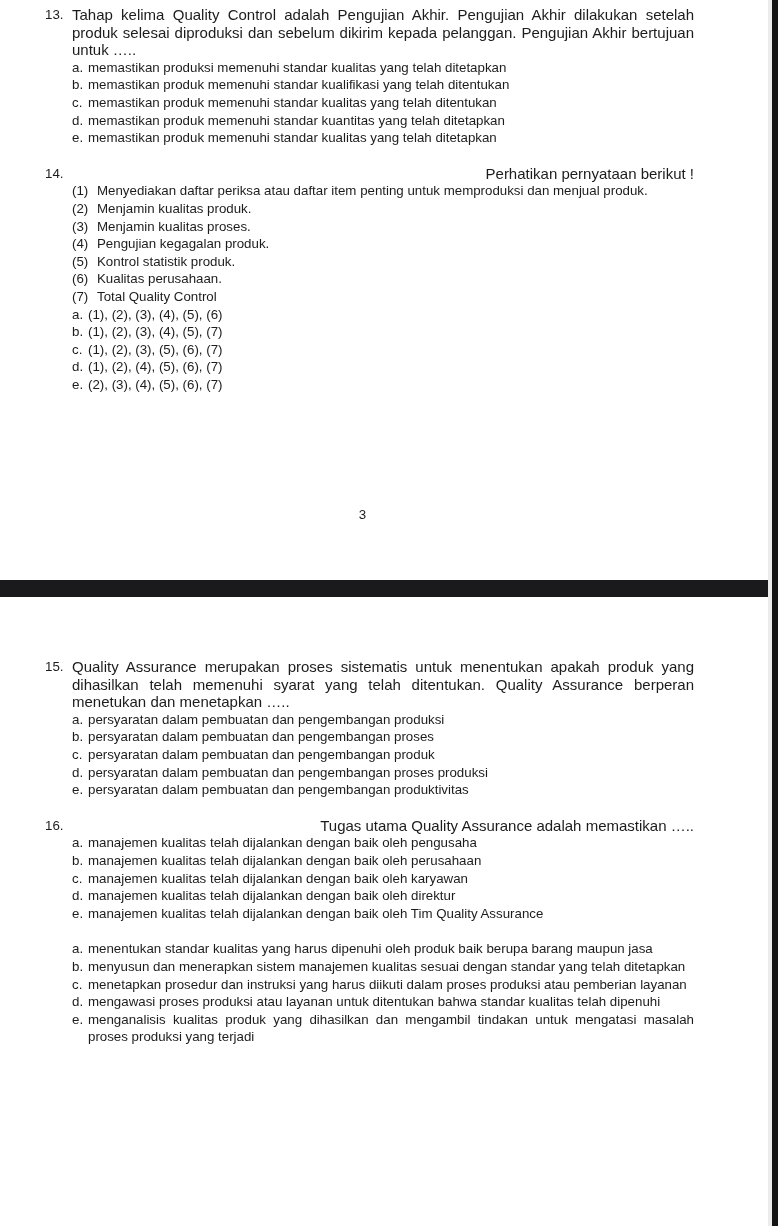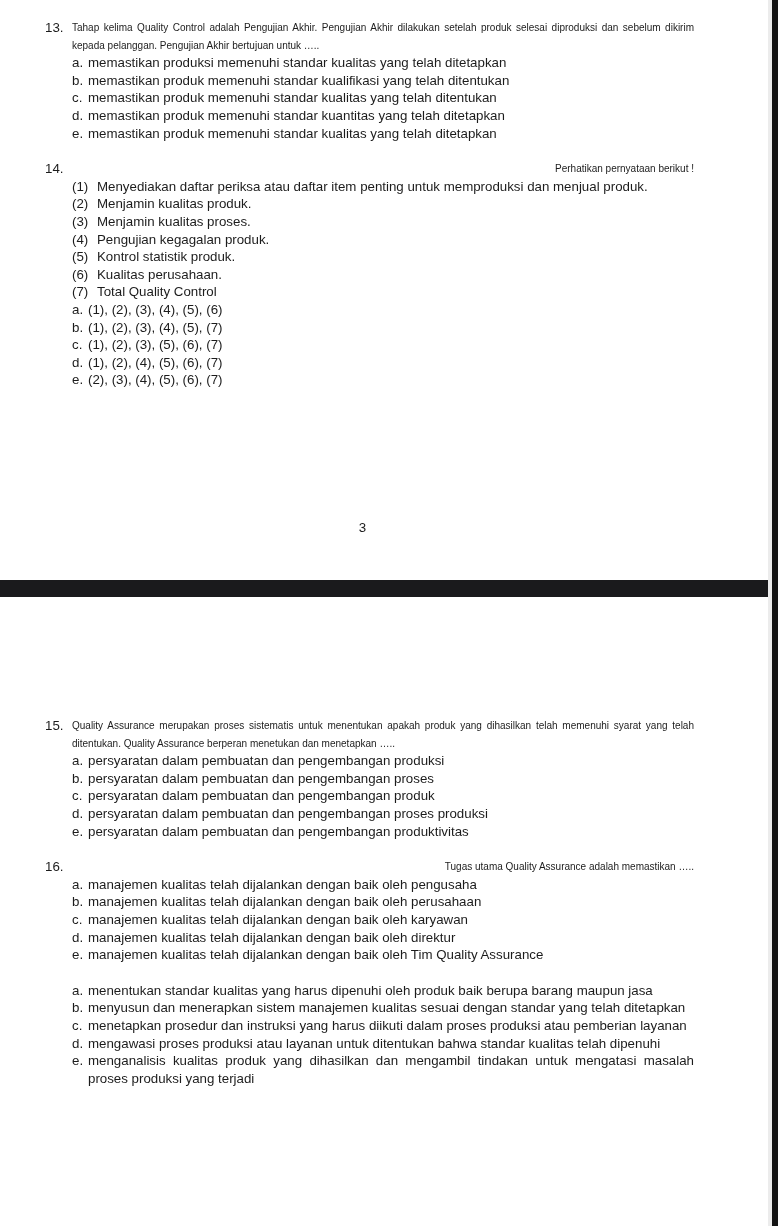--- a/index.html
+++ b/index.html
@@ -53,43 +53,42 @@
   }
 
   
   .page {
     position: absolute;
     left: 0;
     width: 772px;
     box-sizing: border-box;
     padding-left: 45px;
     padding-right: 78px;
-    margin-top: 13px;
   }
   #page-top { top: 6px; }
-  #page-bottom { top: 704px; }
+  #page-bottom { top: 658px; }
 
   
   .question {
     margin-bottom: 18px;
   }
   .q-stem {
     display: flex;
     align-items: flex-start;
   }
   .q-num {
     flex: 0 0 auto;
     width: 27px;
     font-size: 13.3px;
     line-height: 17.6px;
     text-align: left;
   }
   .q-text {
     flex: 1 1 auto;
-    font-size: 10px;
+    font-size: 15px;
     line-height: 17.6px;
     text-align: justify;
     text-justify: inter-word;
   }
   .q-text.nojustify { text-align: right; }
 
   
   .options {
     margin-left: 27px;
   }

